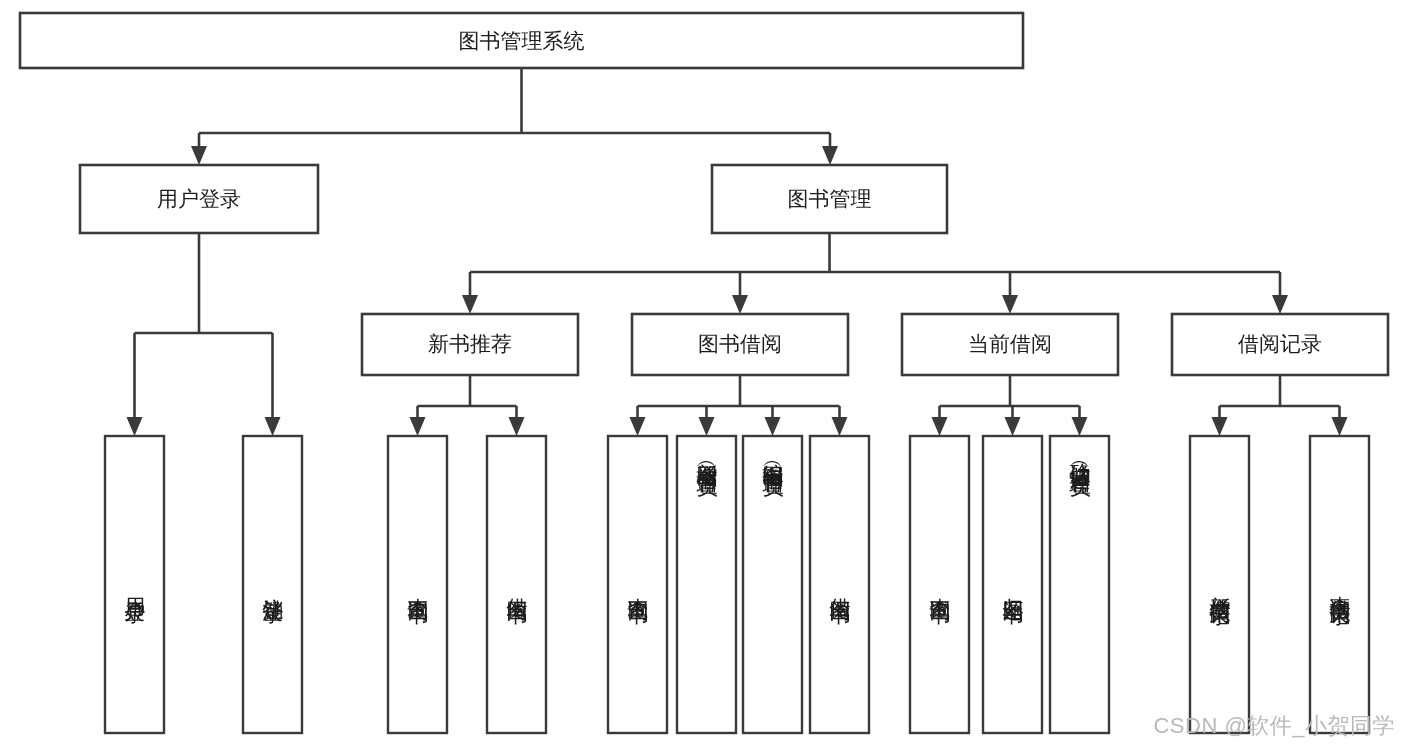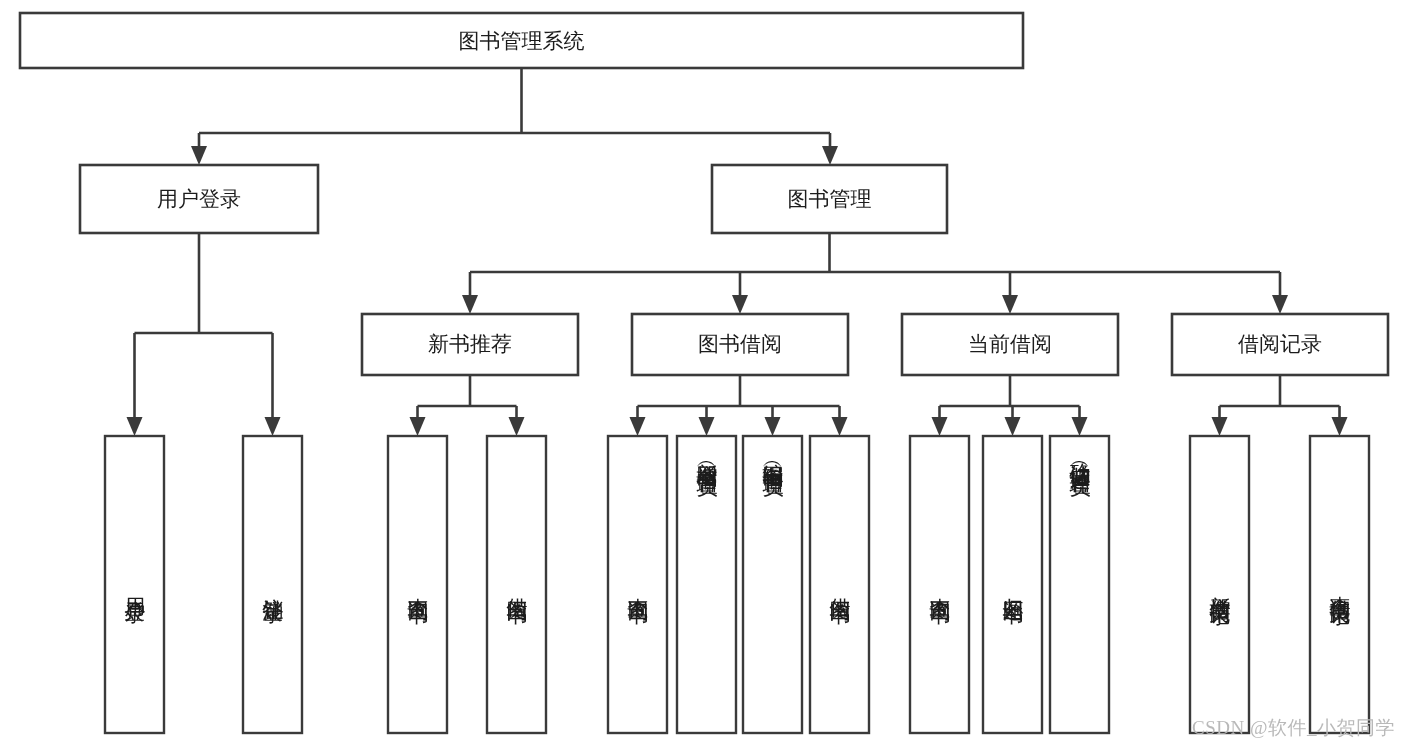--- a/index.html
+++ b/index.html
@@ -65,22 +65,22 @@
     font-size: 21px;
     line-height: 1.18;
     letter-spacing: 2px;
     color: #1c1c1c;
     white-space: nowrap;
   }
   .watermark {
     position: absolute;
     right: 10px;
     bottom: 6px;
-    font-family: Liberation Serif, serif;
-    font-size: 19px;
+    font-family: Liberation Sans, sans-serif;
+    font-size: 22px;
     color: #b9b9b9;
     letter-spacing: 0.5px;
     white-space: nowrap;
   }
 </style>
 </head>
 <body>
 
 <div id="diagram-root">
 

